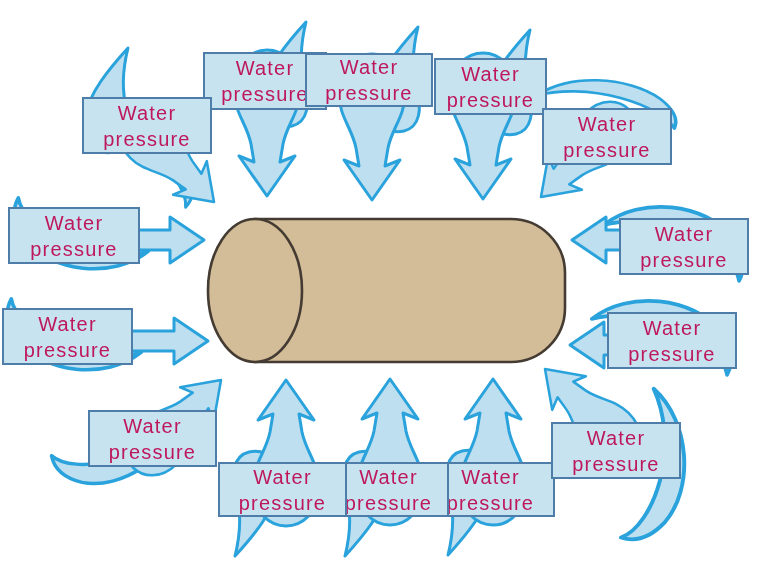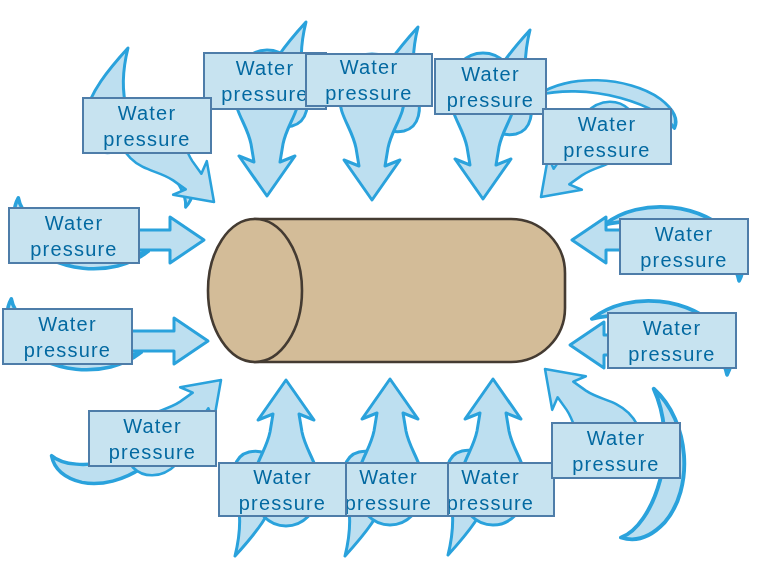--- a/index.html
+++ b/index.html
@@ -11,21 +11,21 @@
     font-family:"Liberation Sans", sans-serif;
   }
   .stage svg{position:absolute;left:0;top:0;z-index:1;}
   .shape{fill:#bddff0;stroke:#2aa2dc;stroke-width:3;stroke-linejoin:round;}
   .cyl-body{fill:#d3bc98;stroke:#443b32;stroke-width:2.6;}
   .label{
     position:absolute;
     box-sizing:border-box;
     background:#c7e3f0;
     border:2px solid #4e7da9;
-    color:#0369a1;
+    color:#be185d;
     font-size:20px;
     letter-spacing:1.2px;
     line-height:26px;
     display:flex;
     align-items:center;
     justify-content:center;
     text-align:center;
     overflow:hidden;
   }
 </style>

